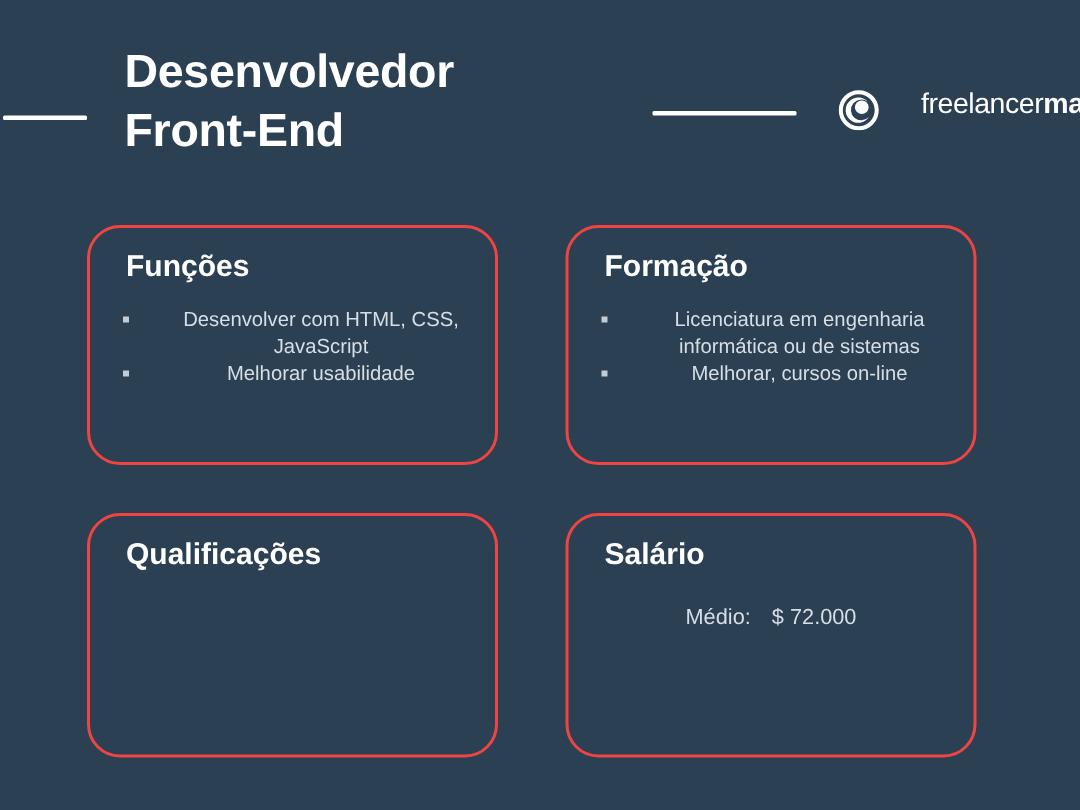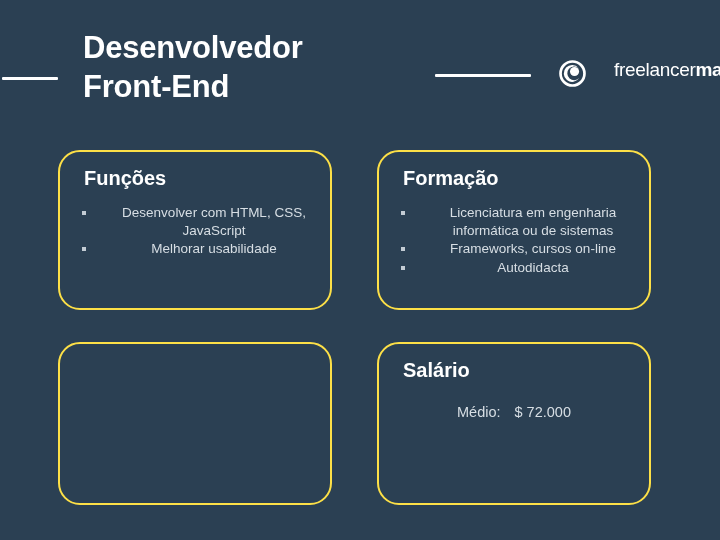--- a/index.html
+++ b/index.html
@@ -79,21 +79,21 @@
     line-height: 1;
     white-space: nowrap;
     letter-spacing: -0.3px;
   }
   .logo-text .logo-light { font-weight: normal; }
   .logo-text .logo-bold { font-weight: bold; }
 
   
   .card {
     position: absolute;
-    border: 2px solid #fde047;
+    border: 2px solid #ef4444;
     border-radius: 22px;
     box-sizing: border-box;
   }
   .card-funcoes       { left: 58px;  top: 150px; width: 274px; height: 160px; }
   .card-formacao      { left: 377px; top: 150px; width: 274px; height: 160px; }
   .card-qualificacoes { left: 58px;  top: 342px; width: 274px; height: 163px; }
   .card-salario       { left: 377px; top: 342px; width: 274px; height: 163px; }
 
   .card-title {
     position: absolute;
@@ -200,30 +200,27 @@
 
 <div class="card card-formacao">
   <div class="card-title">Formação</div>
   <ul class="bullet-list">
     <li class="bullet-item">
       <span class="bullet-square"></span>
       <span>Licenciatura em engenharia informática ou de sistemas</span>
     </li>
     <li class="bullet-item">
       <span class="bullet-square"></span>
-      <span>Frameworks, cursos on-line</span>
-    </li>
-    <li class="bullet-item">
-      <span class="bullet-square"></span>
-      <span>Autodidacta</span>
+      <span>Melhorar, cursos on-line</span>
     </li>
   </ul>
 </div>
 
 <div class="card card-qualificacoes">
+  <div class="card-title">Qualificações</div>
 </div>
 
 <div class="card card-salario">
   <div class="card-title">Salário</div>
   <table class="salary-table">
     <tbody>
       <tr class="salary-row">
         <td class="salary-label">Médio:</td>
         <td class="salary-value">$ 72.000</td>
       </tr>

